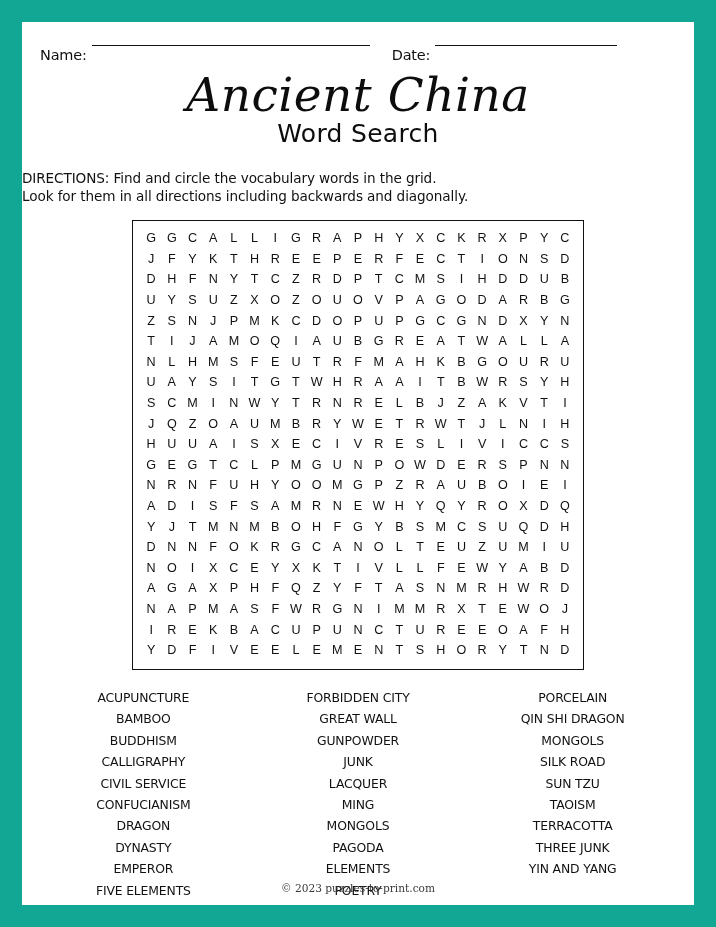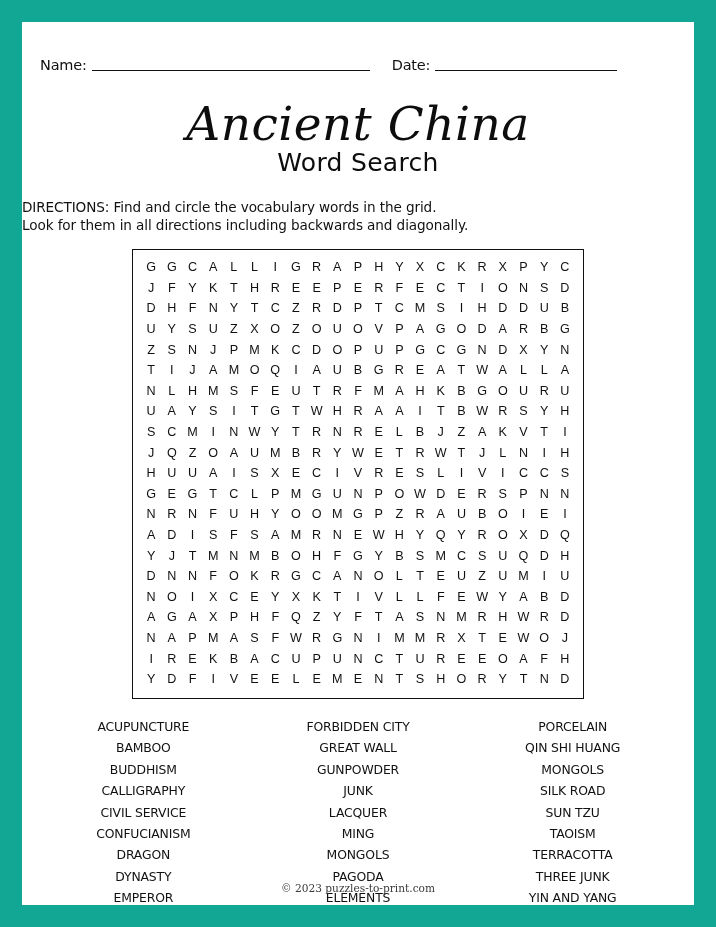--- a/index.html
+++ b/index.html
@@ -21,22 +21,22 @@
     top: 22px;
     width: 672px;
     height: 883px;
     background: #ffffff;
     overflow: hidden;
   }
 
   
   .namedate {
     display: flex;
-    align-items: flex-end;
-    margin: 35px 22px 0 18px;
+    align-items: flex-start;
+    margin: 25px 22px 0 18px;
   }
   .nd-label {
     font-family: "DejaVu Sans", sans-serif;
     font-size: 14.5px;
     font-weight: 400;
     color: #111111;
     white-space: nowrap;
     letter-spacing: -0.2px;
   }
   .nd-rule {
@@ -51,21 +51,21 @@
   .nd-gap { width: 22px; }
 
   
   .title {
     font-family: "DejaVu Serif", serif;
     font-style: italic;
     font-weight: 400;
     font-size: 47px;
     color: #0d0d0d;
     text-align: center;
-    margin-top: 26px;
+    margin-top: 7px;
     line-height: 1.05;
     letter-spacing: 0.5px;
   }
   .subtitle {
     font-family: "DejaVu Sans", sans-serif;
     font-size: 25px;
     color: #0d0d0d;
     text-align: center;
     letter-spacing: 0.3px;
   }
@@ -674,21 +674,21 @@
         <div class="wl-item">JUNK</div>
         <div class="wl-item">LACQUER</div>
         <div class="wl-item">MING</div>
         <div class="wl-item">MONGOLS</div>
         <div class="wl-item">PAGODA</div>
         <div class="wl-item">ELEMENTS</div>
         <div class="wl-item">POETRY</div>
       </div>
     <div class="wl-col">
         <div class="wl-item">PORCELAIN</div>
-        <div class="wl-item">QIN SHI HUANG</div>
+        <div class="wl-item">QIN SHI DRAGON</div>
         <div class="wl-item">MONGOLS</div>
         <div class="wl-item">SILK ROAD</div>
         <div class="wl-item">SUN TZU</div>
         <div class="wl-item">TAOISM</div>
         <div class="wl-item">TERRACOTTA</div>
         <div class="wl-item">THREE JUNK</div>
         <div class="wl-item">YIN AND YANG</div>
       </div>
   </div>
 

